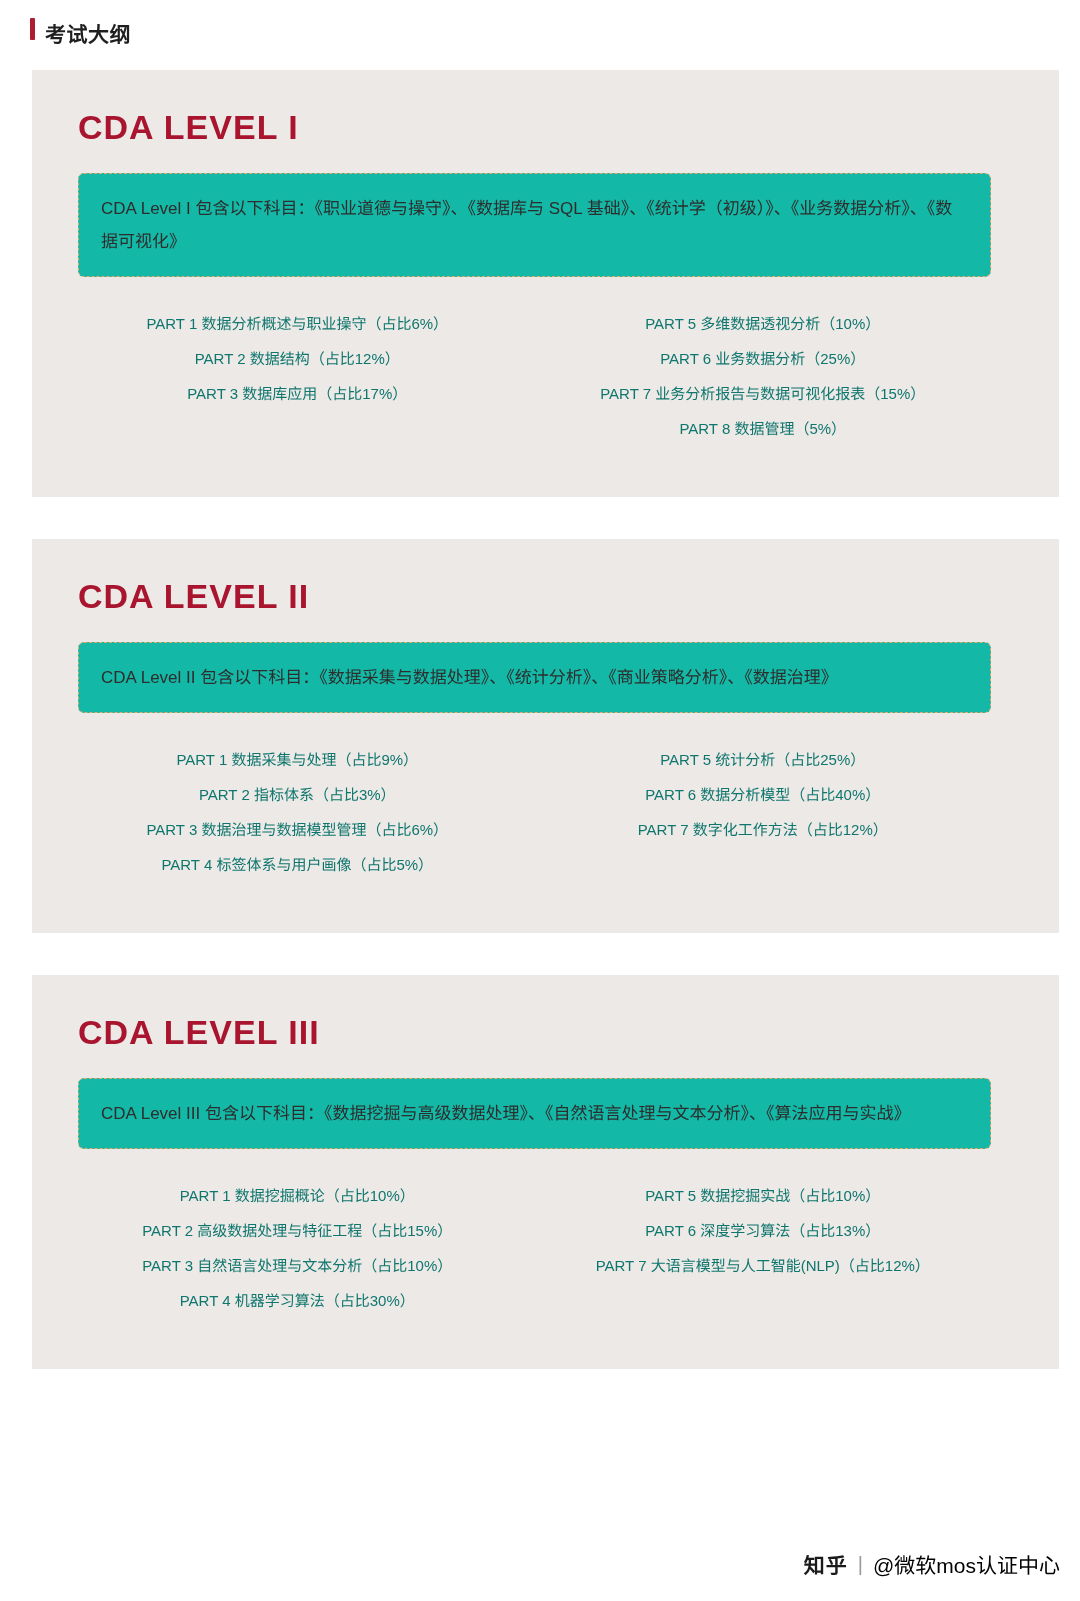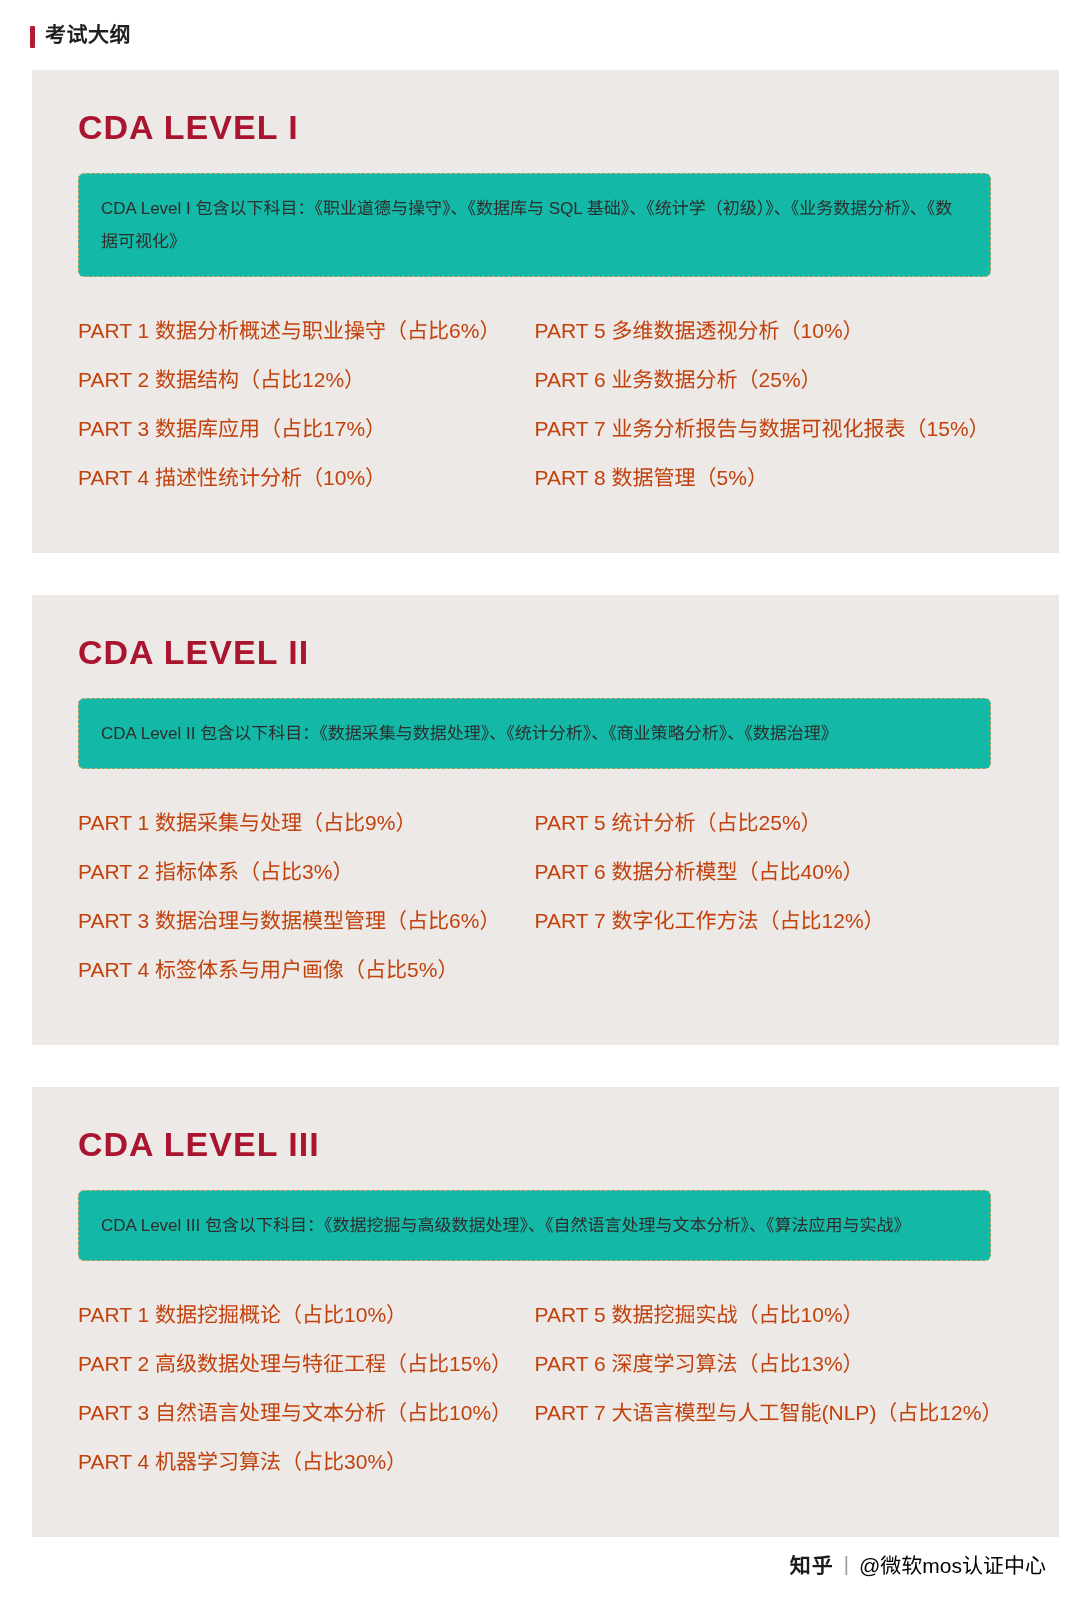--- a/index.html
+++ b/index.html
@@ -11,21 +11,21 @@
     width: 1080px;
     min-height: 1601px;
     font-family: "Liberation Sans", "DejaVu Sans", sans-serif;
     color: #2b2b2b;
     position: relative;
   }
 
   
   .page-title {
     display: flex;
-    align-items: flex-end;
+    align-items: flex-start;
     margin: 18px 0 22px 30px;
   }
   .page-title .bar {
     width: 5px;
     height: 22px;
     background: #b01c34;
     margin-right: 10px;
     border-radius: 1px;
   }
   .page-title .txt {
@@ -63,30 +63,31 @@
 
   .parts {
     display: flex;
   }
   .parts-col {
     width: 50%;
     box-sizing: border-box;
   }
   .parts-col.left { padding-right: 18px; }
   .part-item {
-    font-size: 21px;
+    font-size: 15px;
     line-height: 2.33;
-    color: #c2410c;
+    color: #0f766e;
     white-space: nowrap;
+    text-align: center;
   }
 
   
   .footer {
     position: absolute;
-    right: 34px;
+    right: 20px;
     bottom: 22px;
     display: flex;
     align-items: center;
     font-size: 21px;
     color: #3b3b3b;
   }
   .footer .zhihu {
     font-weight: bold;
     color: #1a1a1a;
     margin-right: 10px;
@@ -110,21 +111,20 @@
 </div>
 
 <section class="card">
   <h2 class="card-title">CDA LEVEL I</h2>
   <div class="summary">CDA Level I 包含以下科目：《职业道德与操守》、《数据库与 SQL 基础》、《统计学（初级）》、《业务数据分析》、《数据可视化》</div>
   <div class="parts">
     <div class="parts-col left">
       <div class="part-item">PART 1 数据分析概述与职业操守（占比6%）</div>
       <div class="part-item">PART 2 数据结构（占比12%）</div>
       <div class="part-item">PART 3 数据库应用（占比17%）</div>
-      <div class="part-item">PART 4 描述性统计分析（10%）</div>
     </div>
     <div class="parts-col right">
       <div class="part-item">PART 5 多维数据透视分析（10%）</div>
       <div class="part-item">PART 6 业务数据分析（25%）</div>
       <div class="part-item">PART 7 业务分析报告与数据可视化报表（15%）</div>
       <div class="part-item">PART 8 数据管理（5%）</div>
     </div>
   </div>
 </section>
 

